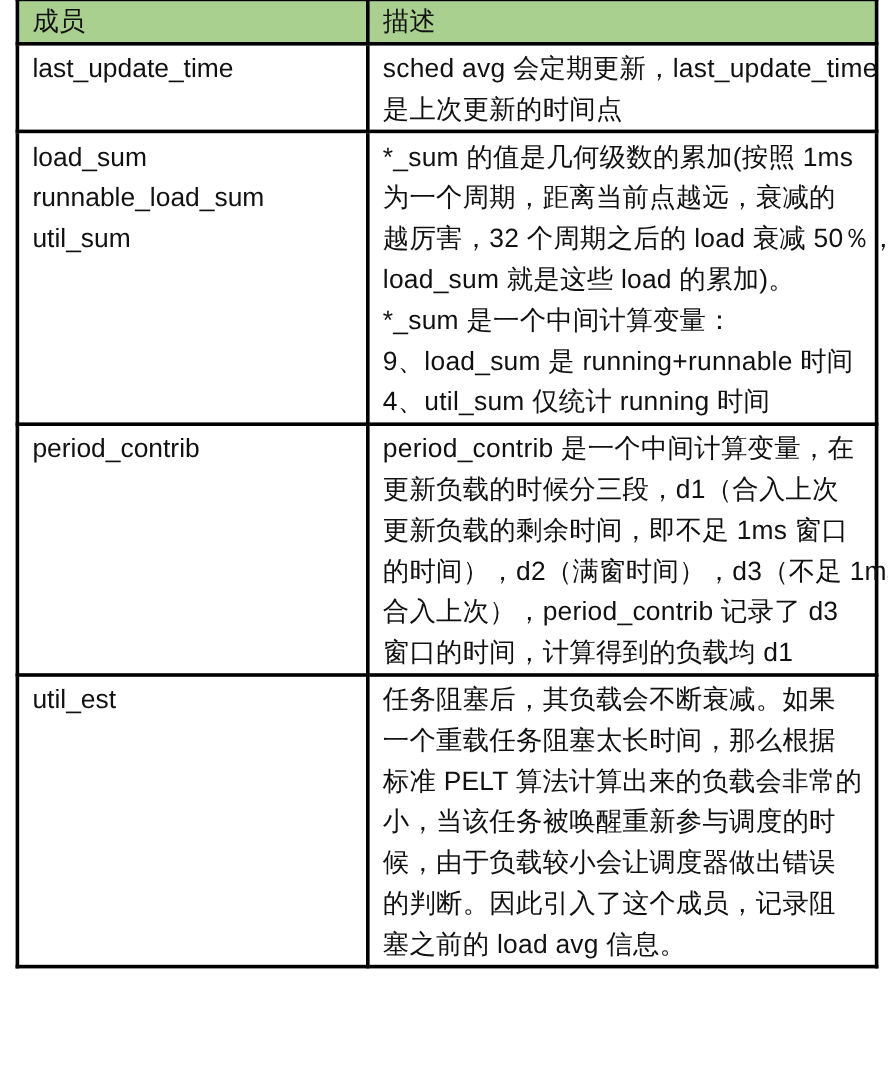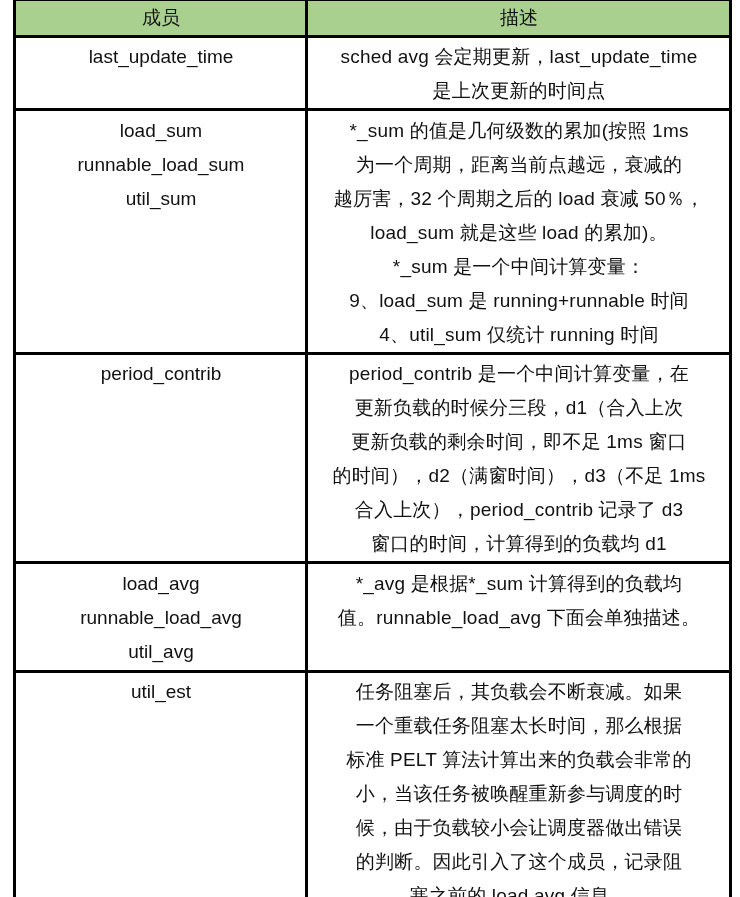--- a/index.html
+++ b/index.html
@@ -1,21 +1,21 @@
 <!DOCTYPE html>
 <html><head>
 <meta charset="utf-8">
 <style>
   html, body { margin: 0; padding: 0; background: #ffffff; }
   body { width: 740px; height: 897px; position: relative; overflow: hidden;
          font-family: "Liberation Sans", "DejaVu Sans", sans-serif; color: #111; }
   table.doc { position: absolute; left: 13px; top: -2px; border-collapse: collapse;
               table-layout: fixed; width: 716px; }
   table.doc td, table.doc th { border: 3px solid #000; vertical-align: top; padding: 0 10px 0 11px;
-              font-size: 19px; line-height: 34px; font-weight: normal; text-align: center; }
+              font-size: 22px; line-height: 34px; font-weight: normal; text-align: left; }
   col.c1 { width: 292px; }
   col.c2 { width: 424px; }
   thead th { background: #a9d08e; height: 32px; padding-top: 2px; }
   .line { display: block; white-space: nowrap; }
   .desc .line { letter-spacing: 0.2px; }
   tr.r1 td { height: 63px; padding-top: 2px; }
   tr.r2 td { height: 234px; padding-top: 3px; }
   tr.r3 td { height: 197px; padding-top: 2px; }
   tr.r4 td { height: 103px; padding-top: 3px; }
   tr.r5 td { height: 232px; padding-top: 2px; }
@@ -66,31 +66,20 @@
       </td>
       <td class="desc">
         <span class="line">period_contrib 是一个中间计算变量，在</span>
         <span class="line">更新负载的时候分三段，d1（合入上次</span>
         <span class="line">更新负载的剩余时间，即不足 1ms 窗口</span>
         <span class="line">的时间），d2（满窗时间），d3（不足 1ms</span>
         <span class="line">合入上次），period_contrib 记录了 d3</span>
         <span class="line">窗口的时间，计算得到的负载均 d1</span>
       </td>
     </tr>
-    <tr class="r4">
-      <td>
-        <span class="line">load_avg</span>
-        <span class="line">runnable_load_avg</span>
-        <span class="line">util_avg</span>
-      </td>
-      <td class="desc">
-        <span class="line">*_avg 是根据*_sum 计算得到的负载均</span>
-        <span class="line">值。runnable_load_avg 下面会单独描述。</span>
-      </td>
-    </tr>
     <tr class="r5">
       <td>
         <span class="line">util_est</span>
       </td>
       <td class="desc">
         <span class="line">任务阻塞后，其负载会不断衰减。如果</span>
         <span class="line">一个重载任务阻塞太长时间，那么根据</span>
         <span class="line">标准 PELT 算法计算出来的负载会非常的</span>
         <span class="line">小，当该任务被唤醒重新参与调度的时</span>
         <span class="line">候，由于负载较小会让调度器做出错误</span>

